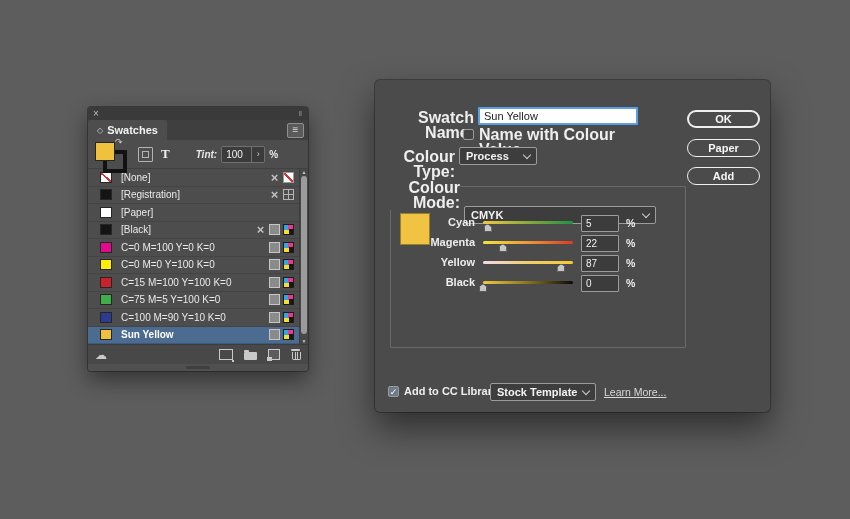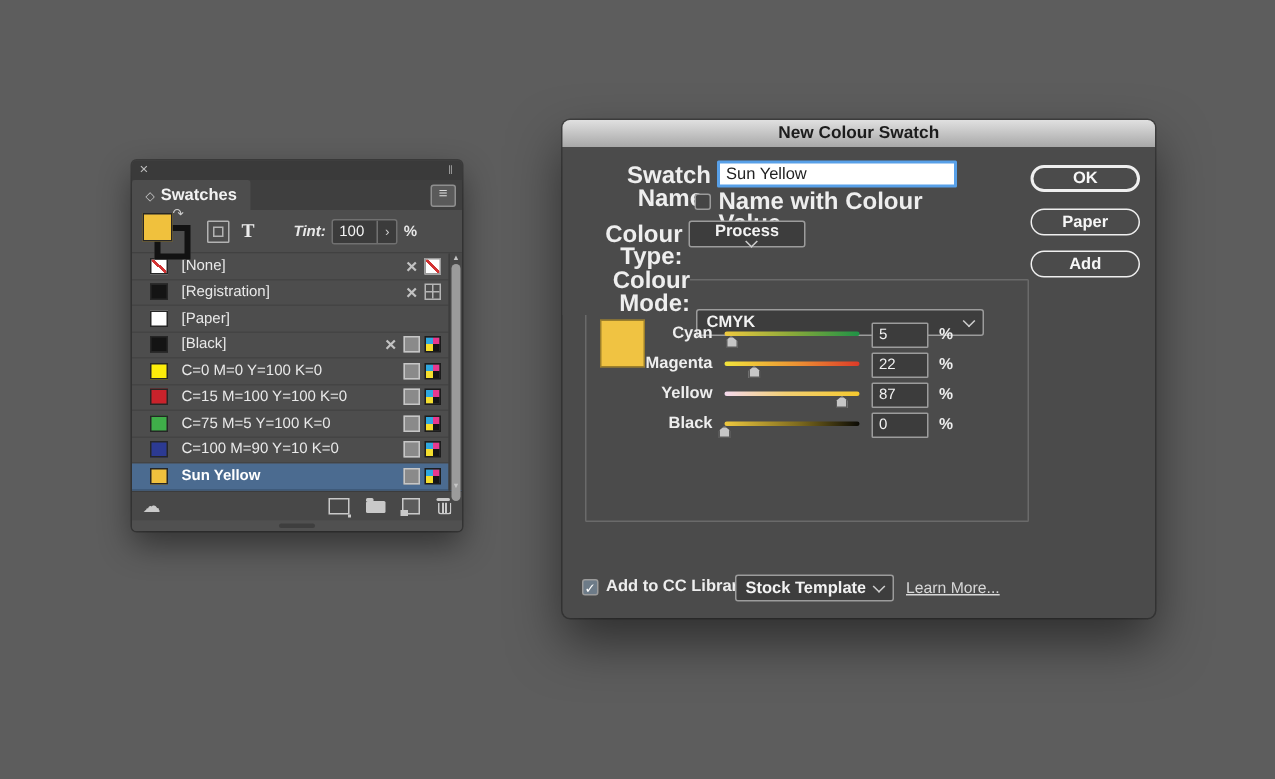--- a/index.html
+++ b/index.html
@@ -170,20 +170,29 @@
         <div class="srow">
           <span class="chip" style="background: rgb(20, 20, 20);"></span>
           <span class="sname">[Black]</span>
           <span class="ricons">
             <span class="ic icx">×</span>
             <span class="ic isq"></span>
             <span class="ic icmyk"></span>
           </span>
         </div>
         <div class="srow">
+          <span class="chip" style="background: rgb(226, 9, 141);"></span>
+          <span class="sname">C=0 M=100 Y=0 K=0</span>
+          <span class="ricons">
+            <span class="ic spacer"></span>
+            <span class="ic isq"></span>
+            <span class="ic icmyk"></span>
+          </span>
+        </div>
+        <div class="srow">
           <span class="chip" style="background: rgb(253, 238, 10);"></span>
           <span class="sname">C=0 M=0 Y=100 K=0</span>
           <span class="ricons">
             <span class="ic spacer"></span>
             <span class="ic isq"></span>
             <span class="ic icmyk"></span>
           </span>
         </div>
         <div class="srow">
           <span class="chip" style="background: rgb(201, 34, 43);"></span>
@@ -235,30 +244,29 @@
         <span class="inew"></span>
         <span class="itrash"></span>
       </span>
     </div>
     <div class="pgrip">
         <span></span>
       </div>
   </div>
 
   <div class="dialog">
-    <div class="dtit">New Colour Swatch</div>
 
     <span class="dlabel" style="left:0;width:99px;top:30px;">Swatch Name:</span>
     <input class="dinput" value="Sun Yellow" style="">
 
     <span class="cb" style="left:88px;top:49px;"></span>
     <span class="dlabel" style="left:104px;top:47px;text-align:left;width:180px;">Name with Colour Value</span>
 
     <span class="dlabel" style="left:0;width:80px;top:69px;">Colour Type:</span>
-    <span class="dd" style="left:84px;top:67px;width:78px;flex-direction:column;">
+    <span class="dd" style="left:84px;top:67px;width:78px;">
       <span class="txt">Process</span>
       <span class="chev"></span>
     </span>
 
     <div class="gbox"></div>
 
     <span class="dlabel mlabel-bg" style="left:0;width:85px;top:100px;">Colour Mode:</span>
     <span class="dd" style="left:89px;top:98px;width:192px;margin-top:28px;">
       <span class="txt">CMYK</span>
       <span class="chev"></span>

